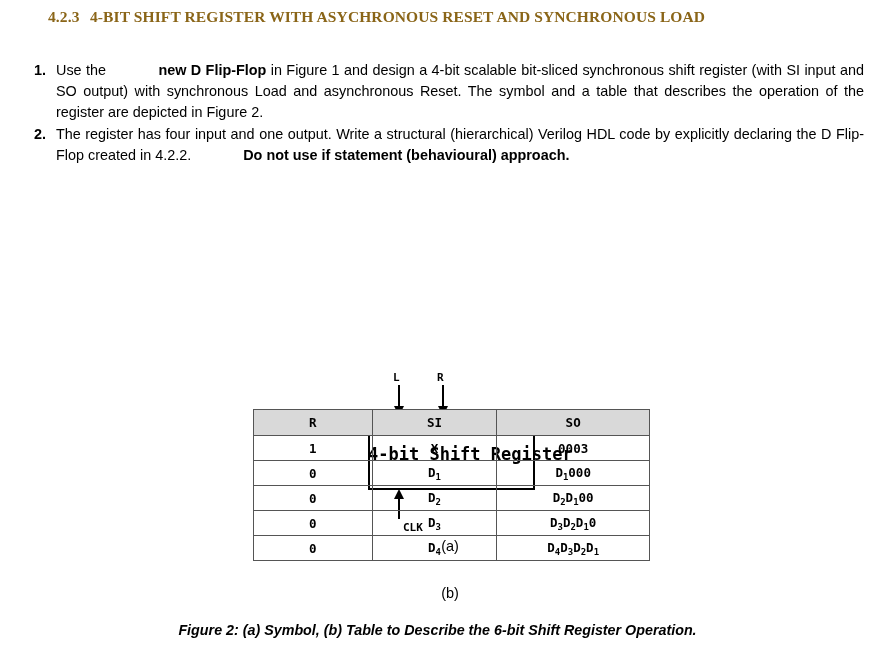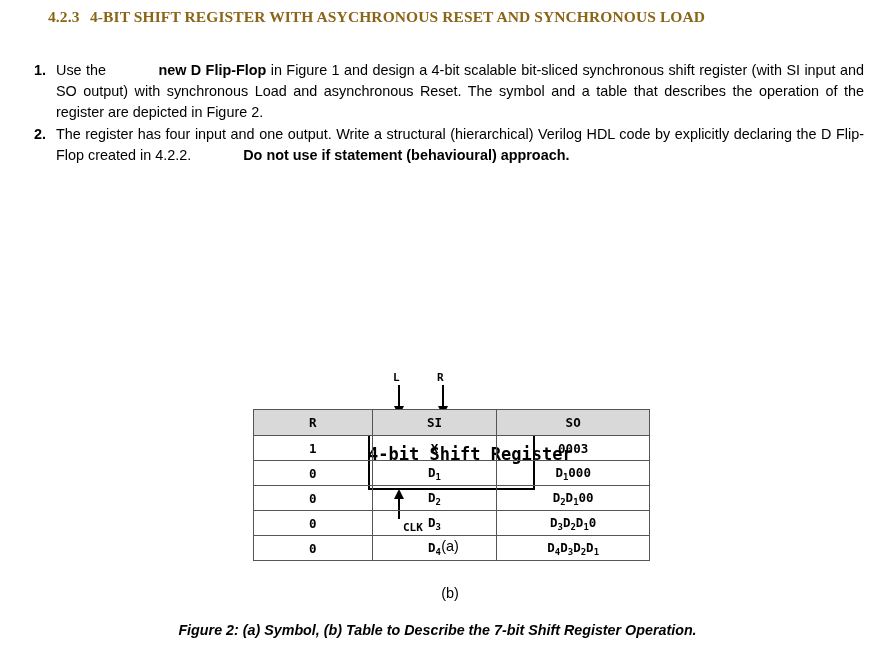--- a/index.html
+++ b/index.html
@@ -262,13 +262,13 @@
       <tr>
         <td>0</td>
         <td>D<sub>4</sub></td>
         <td>D<sub>4</sub>D<sub>3</sub>D<sub>2</sub>D<sub>1</sub></td>
       </tr>
     </tbody>
 </table>
 
 <div class="sub-caption" style="left:410px; top:585px; width:80px;">(b)</div>
 
-<div class="fig-caption">Figure 2: (a) Symbol, (b) Table to Describe the 7-bit Shift Register Operation.</div>
+<div class="fig-caption">Figure 2: (a) Symbol, (b) Table to Describe the 6-bit Shift Register Operation.</div>
 
 </body></html>

